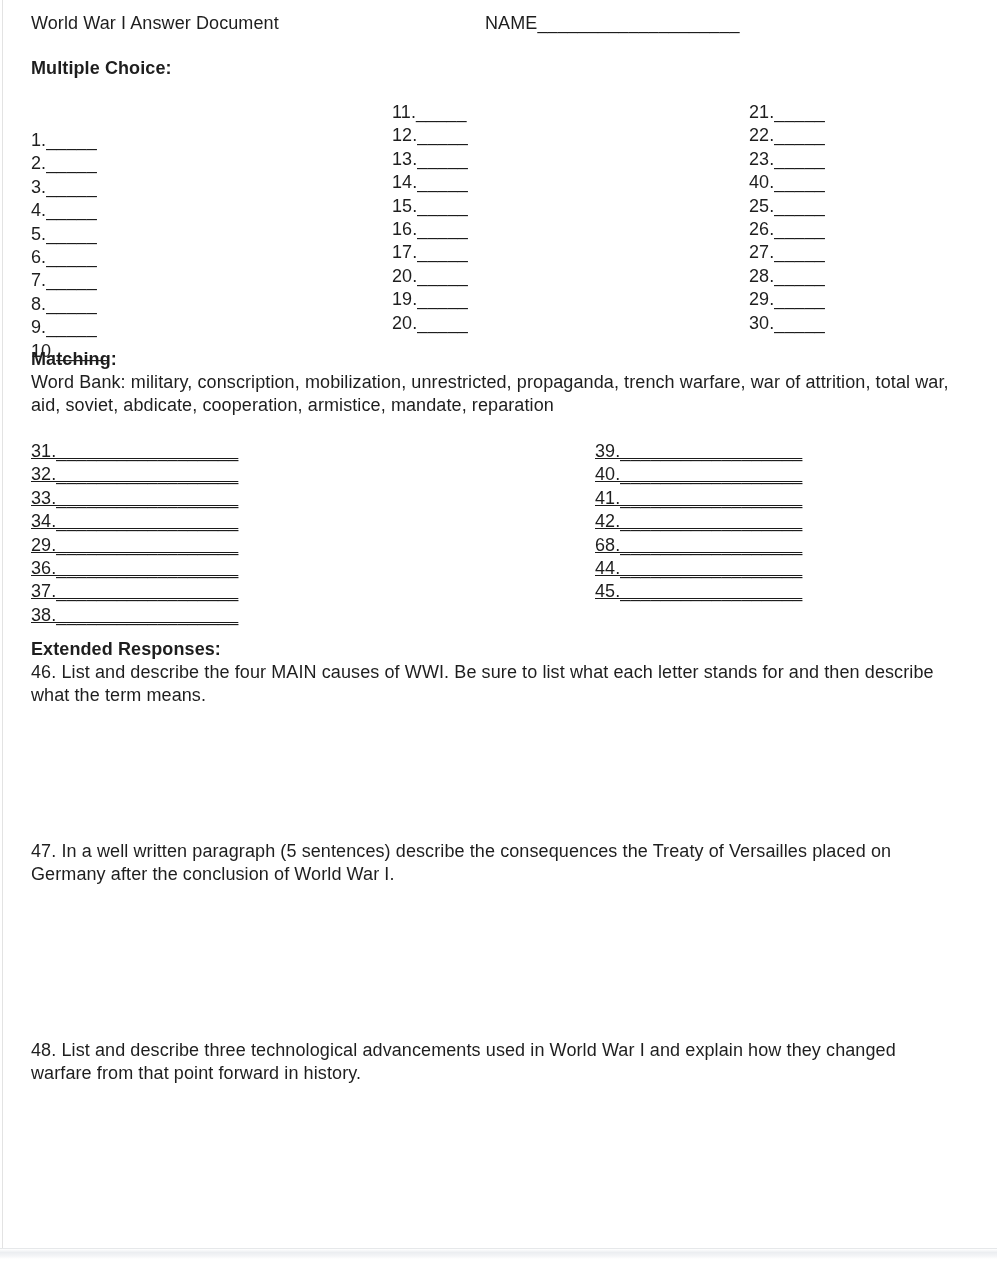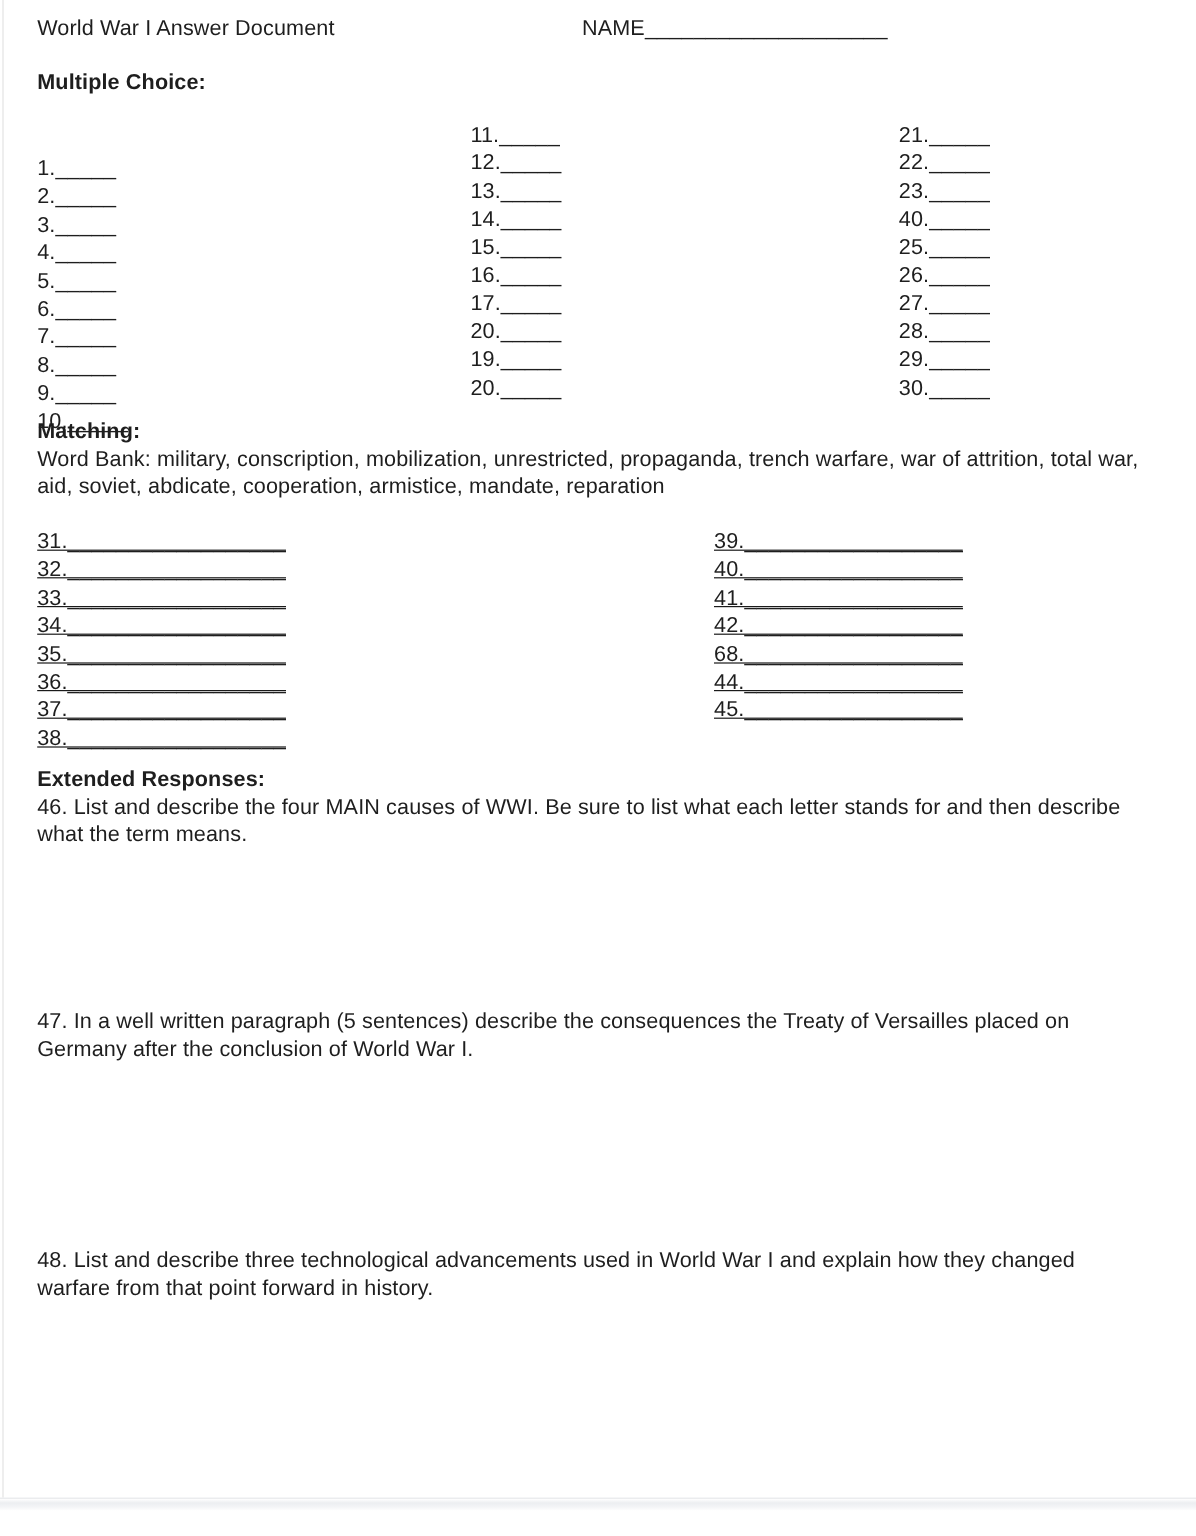--- a/index.html
+++ b/index.html
@@ -232,21 +232,21 @@
 
     <div class="doc-text" id="word-bank">Word Bank: military, conscription, mobilization, unrestricted, propaganda, trench warfare, war of attrition, total war, aid, soviet, abdicate, cooperation, armistice, mandate, reparation</div>
 
     <div id="match-block">
 
       <div class="match-col" id="match-col-1">
         <span class="doc-text blank-line">31.__________________</span>
         <span class="doc-text blank-line">32.__________________</span>
         <span class="doc-text blank-line">33.__________________</span>
         <span class="doc-text blank-line">34.__________________</span>
-        <span class="doc-text blank-line">35.__________________</span>
+        <span class="doc-text blank-line">29.__________________</span>
         <span class="doc-text blank-line">36.__________________</span>
         <span class="doc-text blank-line">37.__________________</span>
         <span class="doc-text blank-line">38.__________________</span>
       </div>
 
       <div class="match-col" id="match-col-2">
         <span class="doc-text blank-line">39.__________________</span>
         <span class="doc-text blank-line">40.__________________</span>
         <span class="doc-text blank-line">41.__________________</span>
         <span class="doc-text blank-line">42.__________________</span>

